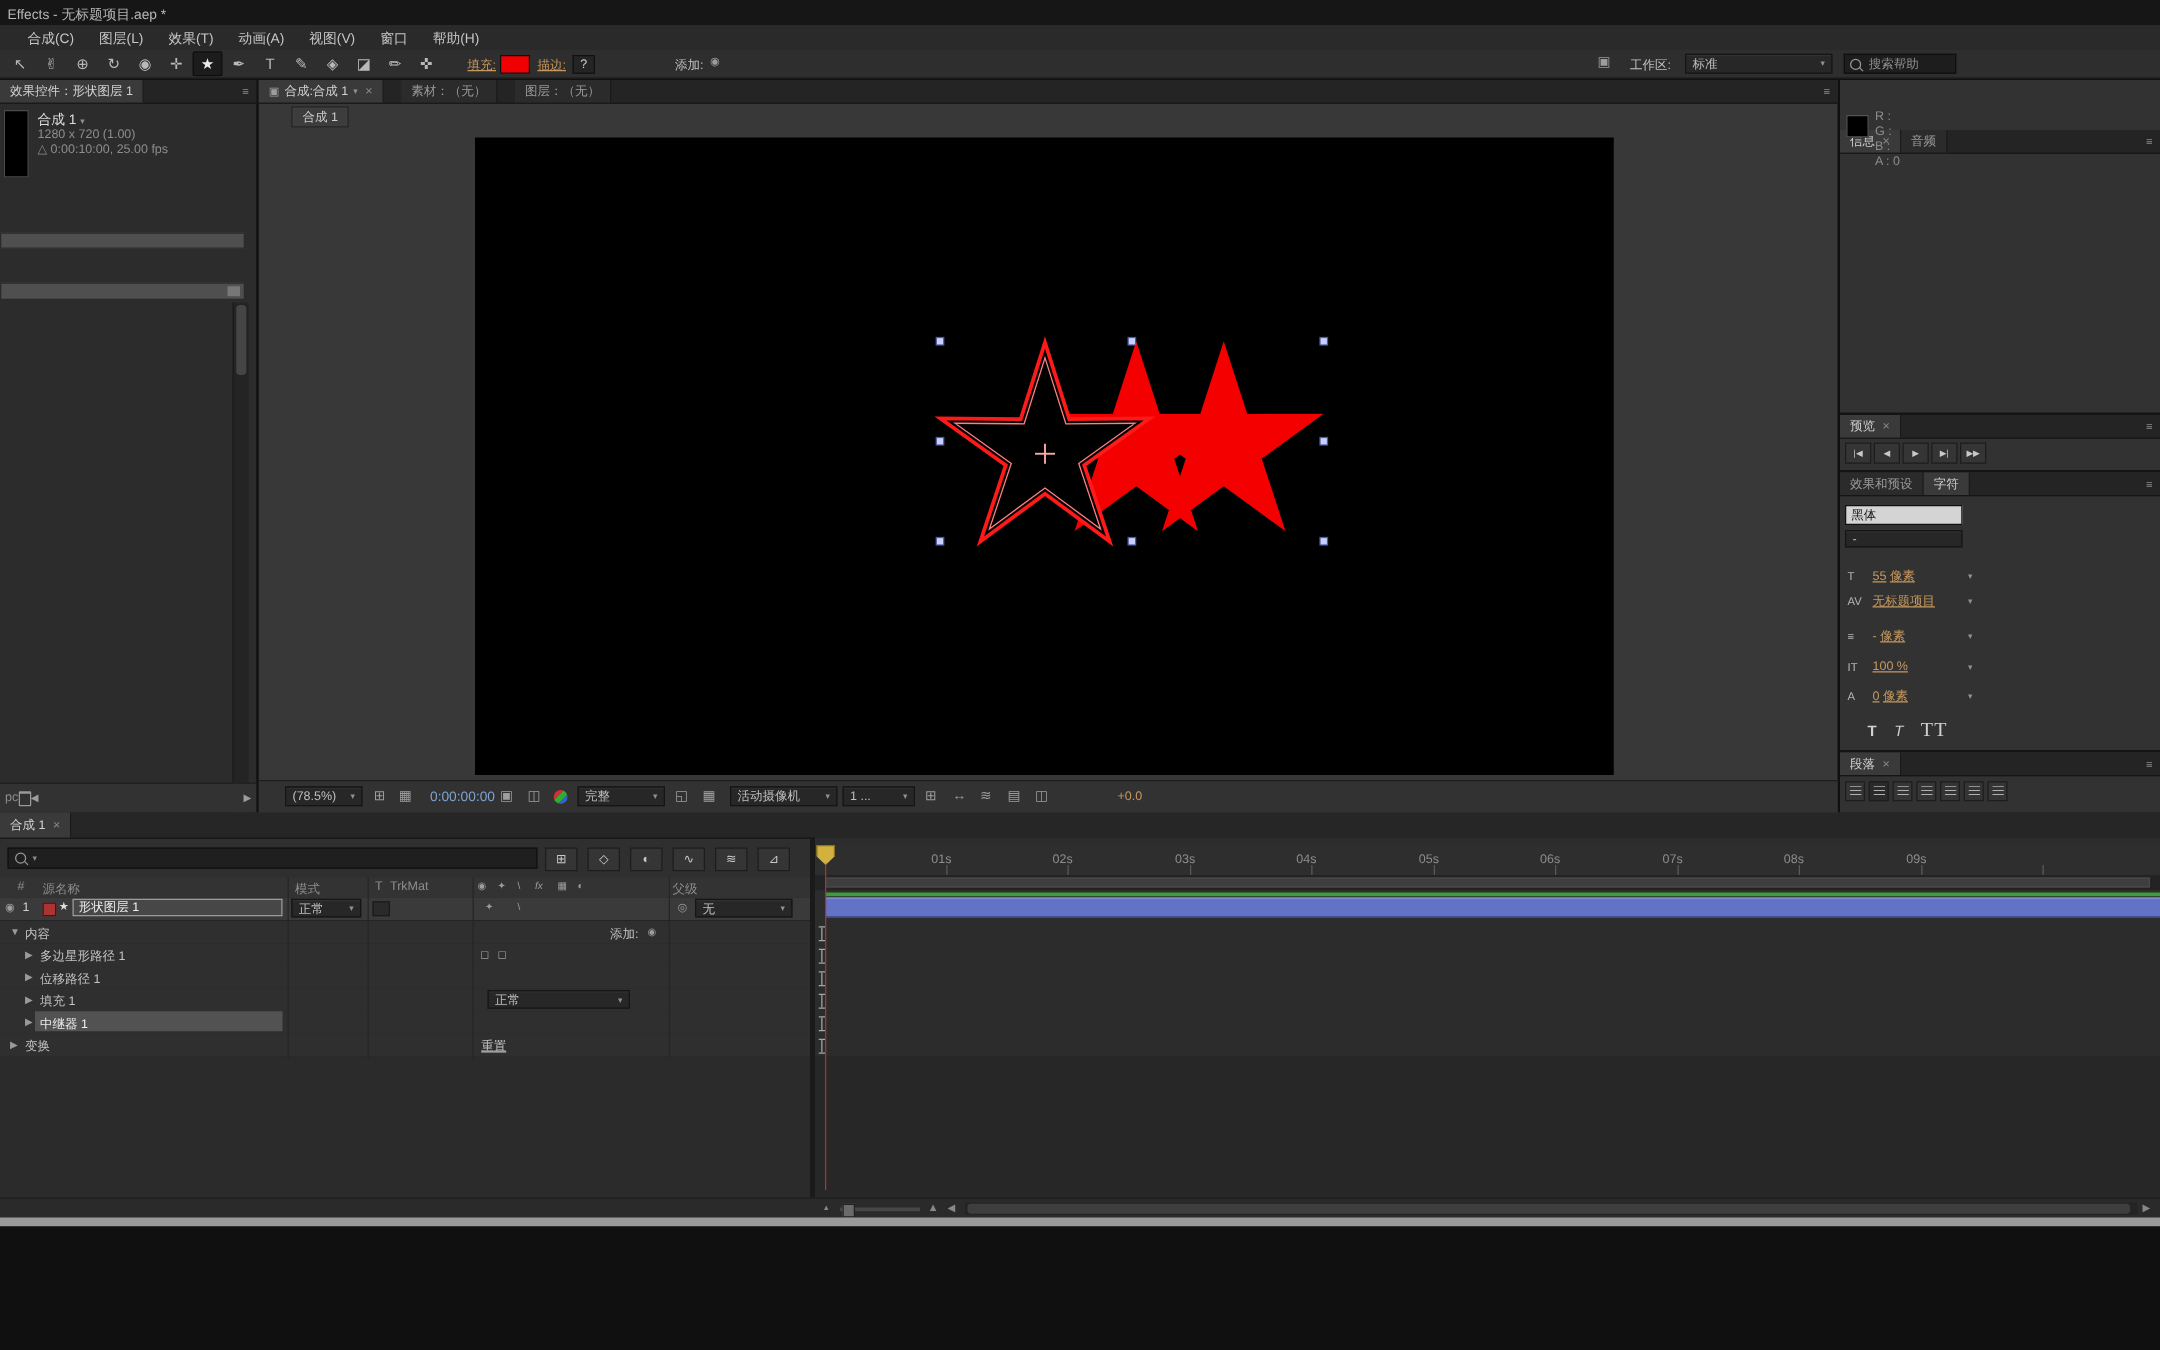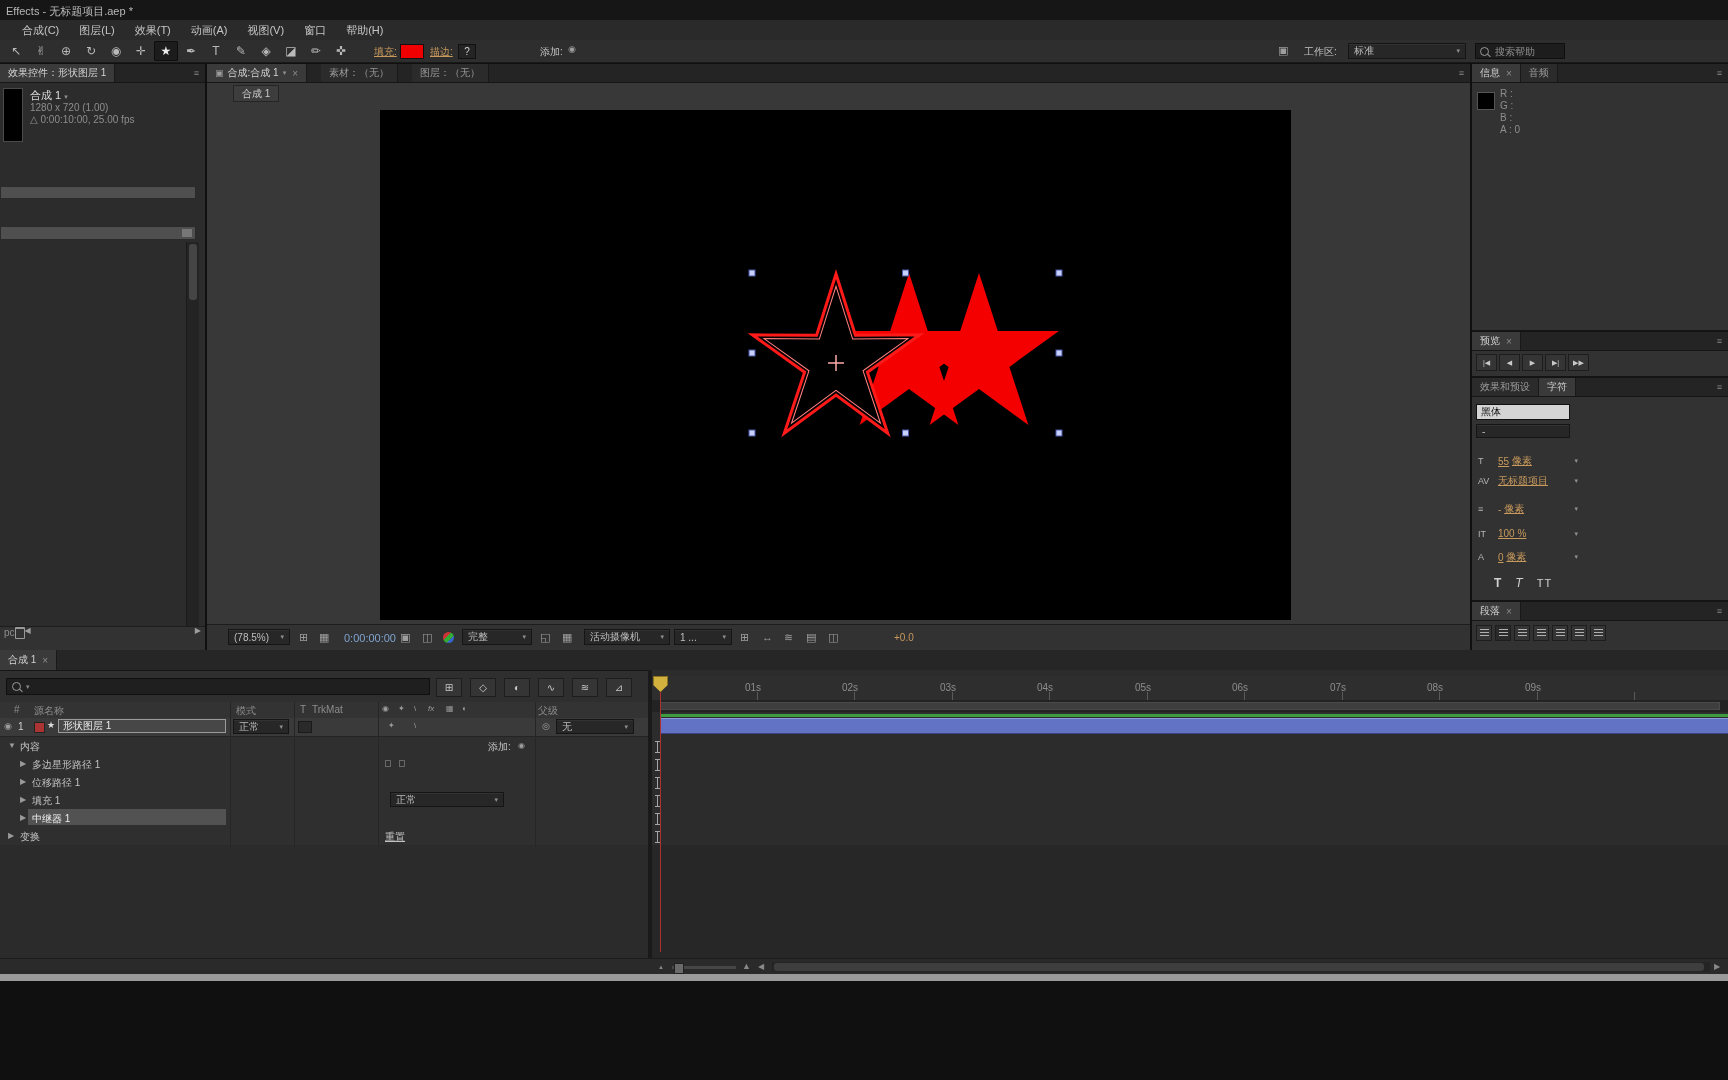--- a/index.html
+++ b/index.html
@@ -103,21 +103,21 @@
     <span class="a nw" style="left:30px;top:24px;color:#dedede;font-size:11px;"><span>合成 1</span> <span class="caret" style="font-size:7px;color:#909090;">▾</span></span>
     <span class="a nw dim" style="left:30px;top:38px;">1280 x 720 (1.00)</span>
     <span class="a nw dim" style="left:30px;top:50px;"><span>△</span> <span>0:00:10:00, 25.00 fps</span></span>
     <div class="a" style="left:0;top:122px;width:196px;height:13px;background:#4f4f4f;border:1px solid #2a2a2a;box-sizing:border-box;"></div>
     <div class="a" style="left:0;top:162px;width:196px;height:14px;background:#4f4f4f;border:1px solid #2a2a2a;box-sizing:border-box;">
       <span class="a" style="right:3px;top:2px;width:10px;height:8px;background:#777;"></span>
     </div>
     <div class="a" style="left:186px;top:178px;width:12px;height:440px;background:#242424;border-left:1px solid #1a1a1a;">
       <div style="position:absolute;left:2px;top:2px;width:8px;height:56px;background:#454545;border-radius:3px;"></div>
     </div>
-    <div class="a" style="left:0;top:562px;width:205px;height:24px;background:#323232;border-top:1px solid #1d1d1d;display:flex;padding:0 4px;box-sizing:border-box;">
+    <div class="a" style="left:0;top:562px;width:205px;height:24px;background:#323232;border-top:1px solid #1d1d1d;display:flex;align-items:center;padding:0 4px;box-sizing:border-box;">
       <span class="nw dim">pc</span>
       <span class="trash"></span>
       <span class="icon" style="font-size:8px;">◀</span>
       <span class="icon" style="font-size:8px;margin-left:auto;">▶</span>
     </div>
   </div>
 
   <div class="a" style="left:207px;top:64px;width:1263px;height:586px;background:#383838;">
     <div class="tabstrip" style="height:18px;">
       <div class="tab active">
@@ -195,21 +195,21 @@
       <rect x="676" y="240" width="6" height="6"></rect>
       <rect x="369" y="320" width="6" height="6"></rect>
       <rect x="522.5" y="320" width="6" height="6"></rect>
       <rect x="676" y="320" width="6" height="6"></rect>
     </g>
   </svg>
 
   <div class="a" style="left:1472px;top:64px;width:256px;height:586px;background:#141414;">
 
     <div class="a panel" style="left:0;top:0;width:256px;height:266px;">
-      <div class="tabstrip" style="height:18px;">
+      <div class="tabstrip" style="height:18px;margin-top:40px;">
         <div class="tab active">
           <span>信息</span>
           <span class="x">×</span>
         </div>
         <div class="tab">
           <span>音频</span>
         </div>
         <span class="menuicon">≡</span>
       </div>
       <div class="a" style="left:5px;top:28px;width:16px;height:16px;background:#000;border:1px solid #555;"></div>
@@ -277,21 +277,21 @@
       </div>
       <div class="charrow" style="top:172px;left:6px;">
         <span class="ric">A</span>
         <span class="hot" style="text-decoration:underline;">0</span>&nbsp;
         <span class="hot" style="text-decoration:underline;">像素</span>
         <span class="caret">▾</span>
       </div>
       <div class="a" style="left:22px;top:198px;display:flex;gap:14px;align-items:baseline;">
         <span style="color:#d0d0d0;font-weight:bold;font-size:12px;">T</span>
         <span style="color:#d0d0d0;font-style:italic;font-size:12px;">T</span>
-        <span style="color:#d0d0d0;font-size:11px;letter-spacing:1px;">TT</span>
+        <span style="color:#d0d0d0;font-size:16px;letter-spacing:1px;font-family:Liberation Serif, serif;">TT</span>
       </div>
     </div>
 
     <div class="a panel" style="left:0;top:538px;width:256px;height:48px;">
       <div class="tabstrip" style="height:18px;">
         <div class="tab active">
           <span>段落</span>
           <span class="x">×</span>
         </div>
         <span class="menuicon">≡</span>

